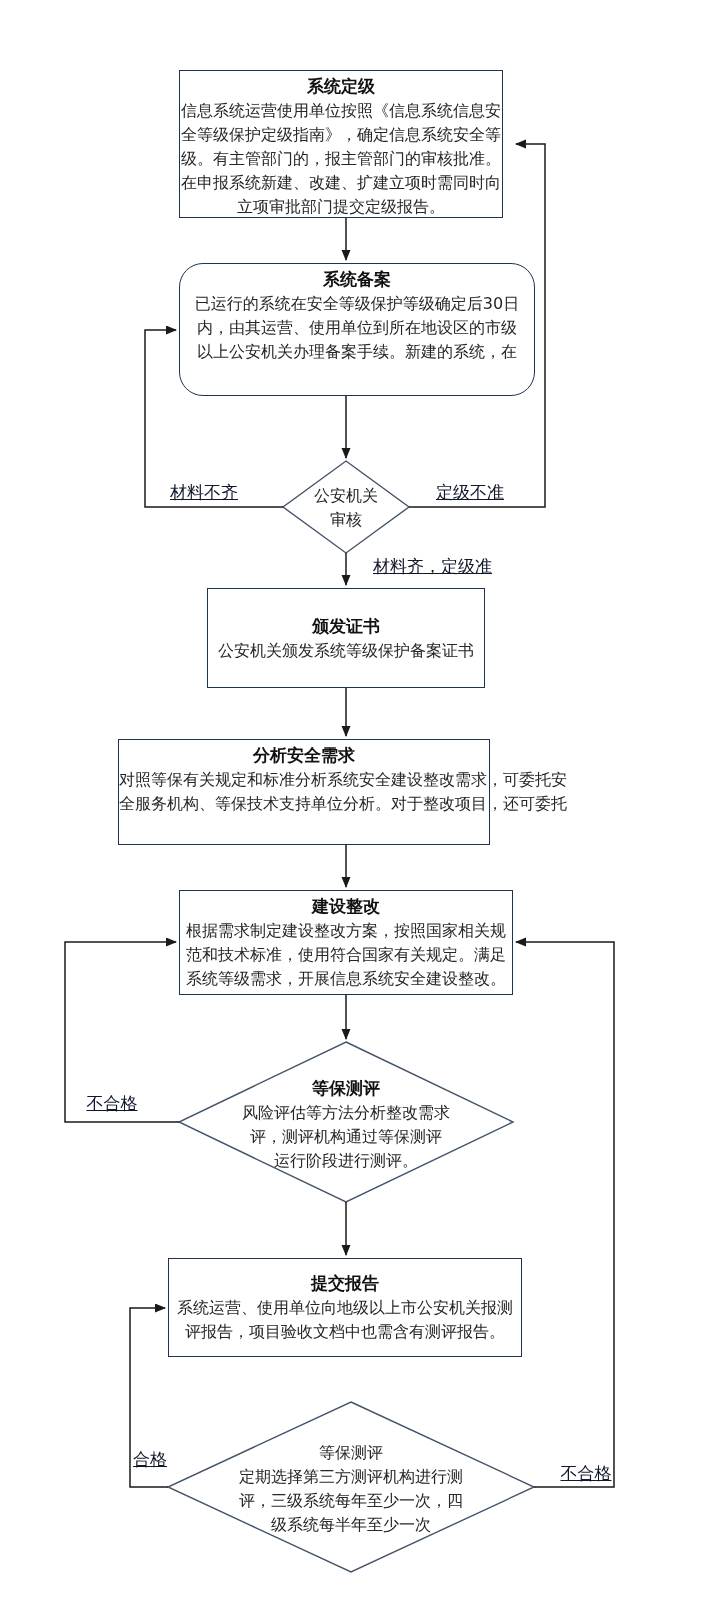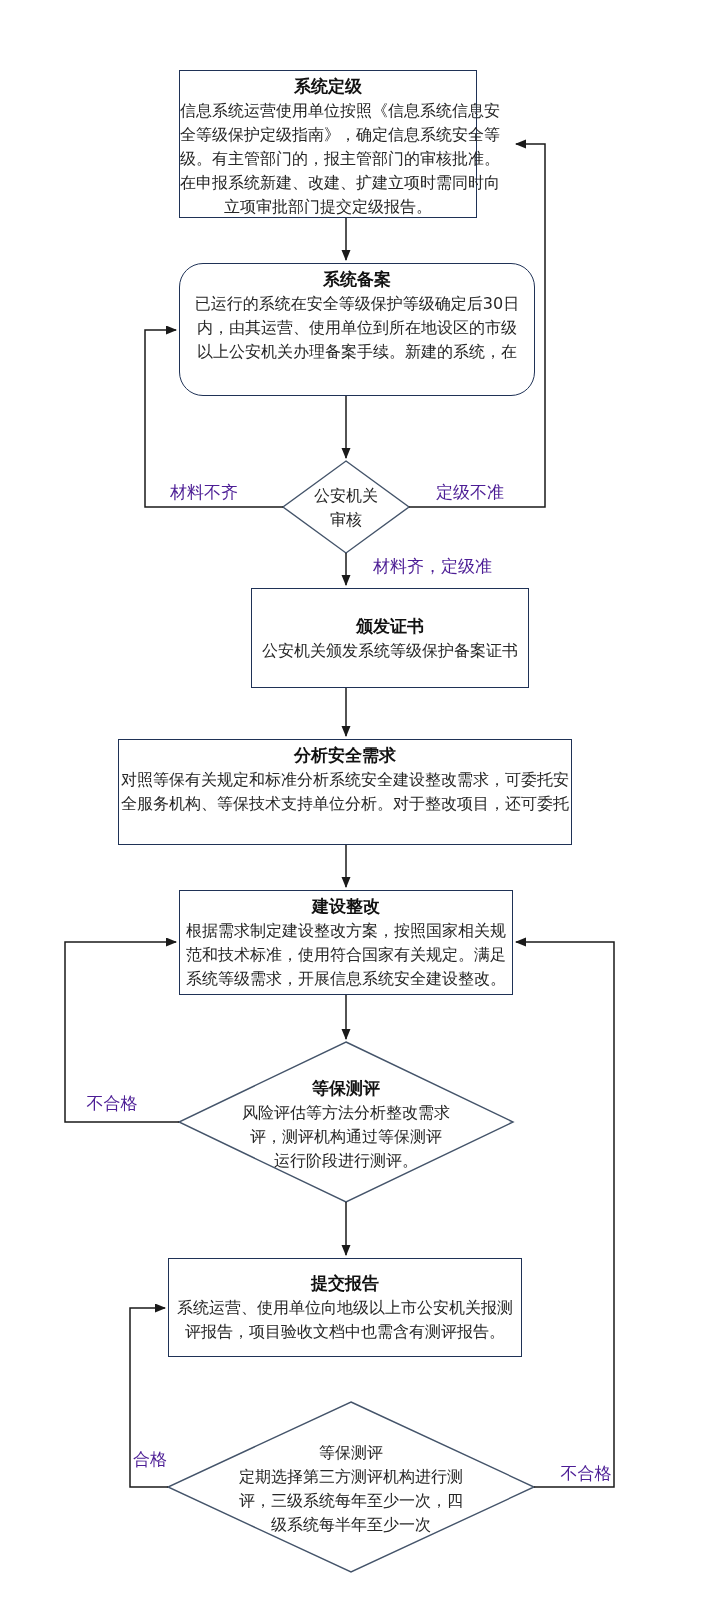--- a/index.html
+++ b/index.html
@@ -35,24 +35,25 @@
   .dtext{
     position:absolute;
     text-align:center;
     transform:translate(-50%,-50%);
   }
   .dtext .node-line{white-space:nowrap;}
   .edge-label{
     position:absolute;
     font-size:17px;
     line-height:20px;
-    color:#4c1d95;
+    color:#0f172a;
     white-space:nowrap;
     transform:translate(-50%,-50%);
     background:transparent;
+    text-decoration:underline;
   }
   .edge-label.left-anchor{transform:translate(0,-50%);}
   .pad-top{padding-top:3px;}
 </style>
 </head>
 <body>
 
 <div class="stage">
 
   <svg class="wires" viewBox="0 0 724 1622" xmlns="http://www.w3.org/2000/svg">
@@ -75,42 +76,42 @@
       <polyline points="346,688 346,736" marker-end="url(#ah)"></polyline>
       <polyline points="346,845 346,887" marker-end="url(#ah)"></polyline>
       <polyline points="346,995 346,1039" marker-end="url(#ah)"></polyline>
       <polyline points="179,1122 65,1122 65,942 176,942" marker-end="url(#ah)"></polyline>
       <polyline points="346,1202 346,1255" marker-end="url(#ah)"></polyline>
       <polyline points="168,1487 130,1487 130,1308 165,1308" marker-end="url(#ah)"></polyline>
       <polyline points="534,1487 614,1487 614,942 516,942" marker-end="url(#ah)"></polyline>
     </g>
   </svg>
 
-  <div class="node pad-top" style="left:179px;top:70px;width:298px;height:148px;">
+  <div class="node pad-top" style="left:179px;top:70px;width:324px;height:148px;">
     <div class="node-title">系统定级</div>
     <div class="node-line">信息系统运营使用单位按照《信息系统信息安</div>
     <div class="node-line">全等级保护定级指南》，确定信息系统安全等</div>
     <div class="node-line">级。有主管部门的，报主管部门的审核批准。</div>
     <div class="node-line">在申报系统新建、改建、扩建立项时需同时向</div>
     <div class="node-line">立项审批部门提交定级报告。</div>
   </div>
 
   <div class="node pad-top" style="left:179px;top:263px;width:356px;height:133px;border-radius:24px;">
     <div class="node-title">系统备案</div>
     <div class="node-line">已运行的系统在安全等级保护等级确定后30日</div>
     <div class="node-line">内，由其运营、使用单位到所在地设区的市级</div>
     <div class="node-line">以上公安机关办理备案手续。新建的系统，在</div>
   </div>
 
-  <div class="node center-col" style="left:207px;top:588px;width:278px;height:100px;margin-left:44px;">
+  <div class="node center-col" style="left:207px;top:588px;width:278px;height:100px;">
     <div class="node-title">颁发证书</div>
     <div class="node-line">公安机关颁发系统等级保护备案证书</div>
   </div>
 
-  <div class="node pad-top" style="left:118px;top:739px;width:454px;height:106px;">
+  <div class="node pad-top" style="left:118px;top:739px;width:372px;height:106px;">
     <div class="node-title">分析安全需求</div>
     <div class="node-line">对照等保有关规定和标准分析系统安全建设整改需求，可委托安</div>
     <div class="node-line">全服务机构、等保技术支持单位分析。对于整改项目，还可委托</div>
   </div>
 
   <div class="node pad-top" style="left:179px;top:890px;width:334px;height:105px;">
     <div class="node-title">建设整改</div>
     <div class="node-line">根据需求制定建设整改方案，按照国家相关规</div>
     <div class="node-line">范和技术标准，使用符合国家有关规定。满足</div>
     <div class="node-line">系统等级需求，开展信息系统安全建设整改。</div>

